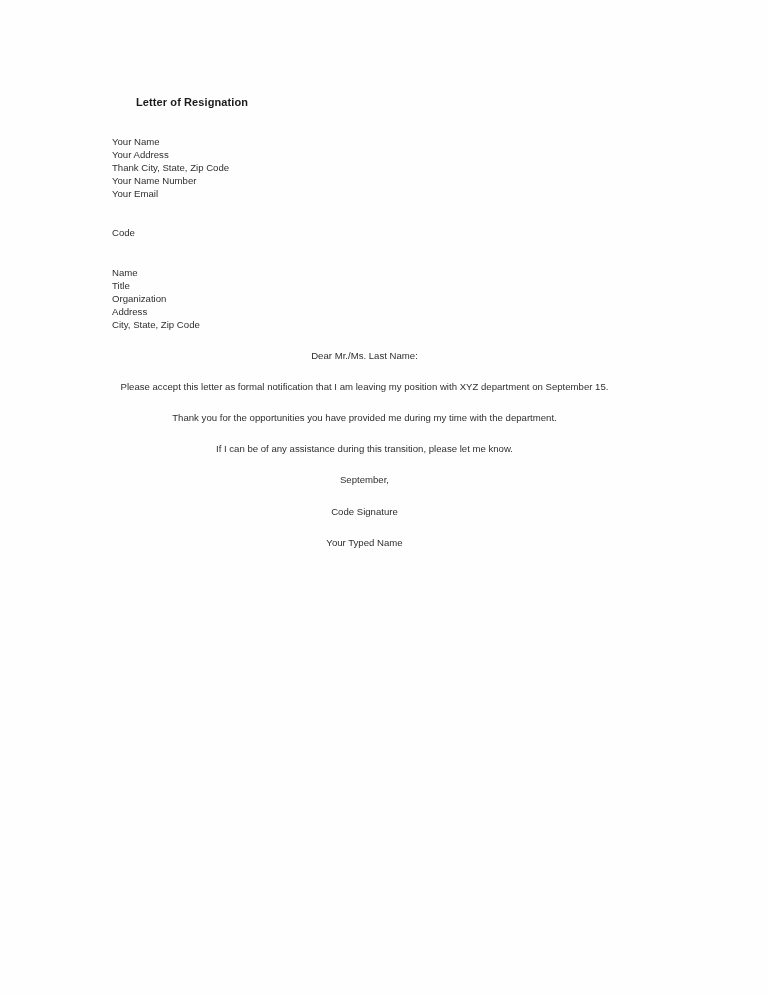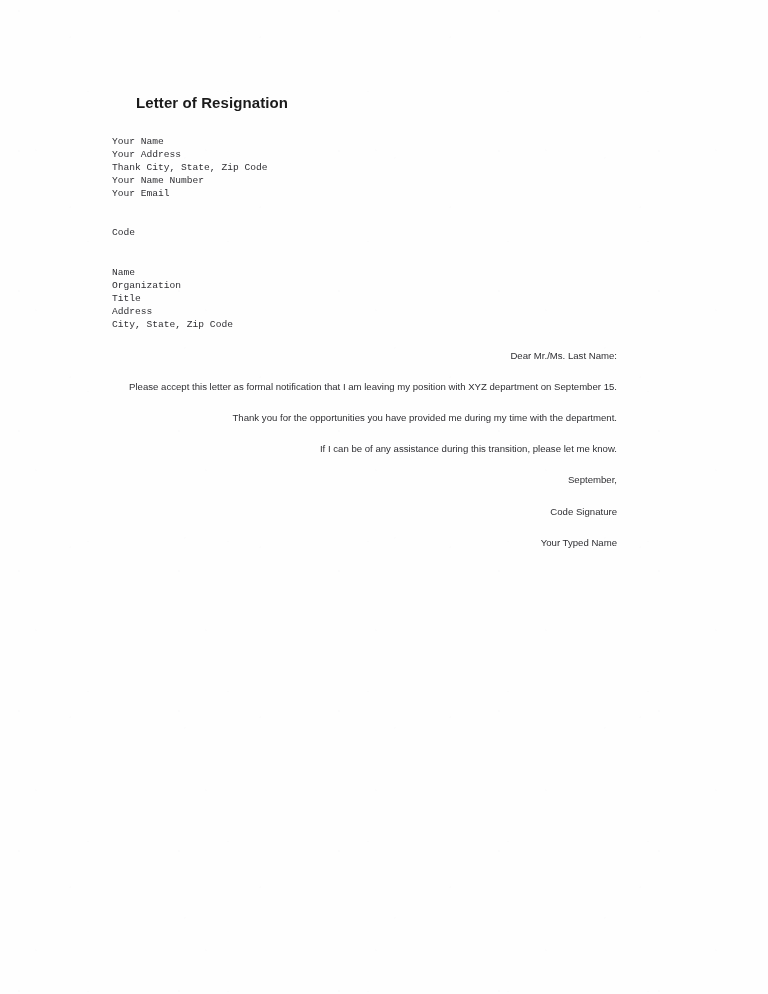--- a/index.html
+++ b/index.html
@@ -42,48 +42,47 @@
 
   
   .letter {
     position: absolute;
     left: 112px;
     top: 96px;
     width: 505px;
   }
 
   .doc-title {
-    font-size: 15px;
+    font-size: 11px;
     font-weight: bold;
     color: #1b1b1b;
     letter-spacing: 0.1px;
     line-height: 13px;
     margin: 0;
     padding-left: 24px;
   }
 
   
   .block {
     margin: 0;
     padding: 0;
-    font-family: Liberation Mono, monospace;
   }
   .block .line {
     font-size: 9.6px;
     color: #2f2f33;
     line-height: 13.1px;
     white-space: pre;
   }
 
   .para {
     font-size: 9.6px;
     color: #2f2f33;
     line-height: 13.1px;
     margin: 0;
-    text-align: right;
+    text-align: center;
   }
 
   
   .gap-sender    { height: 26px; }
   .gap-date      { height: 26px; }
   .gap-recipient { height: 26px; }
   .gap-salute    { height: 18px; }
   .gap-para      { height: 18px; }
   .gap-close     { height: 18px; }
 </style>
@@ -110,22 +109,22 @@
     <div class="gap-date"></div>
 
     <div class="block">
       <div class="line">Code</div>
     </div>
 
     <div class="gap-recipient"></div>
 
     <div class="block">
       <div class="line">Name</div>
+      <div class="line">Title</div>
       <div class="line">Organization</div>
-      <div class="line">Title</div>
       <div class="line">Address</div>
       <div class="line">City, State, Zip Code</div>
     </div>
 
     <div class="gap-salute"></div>
 
     <p class="para">Dear Mr./Ms. Last Name:</p>
 
     <div class="gap-para"></div>
 

